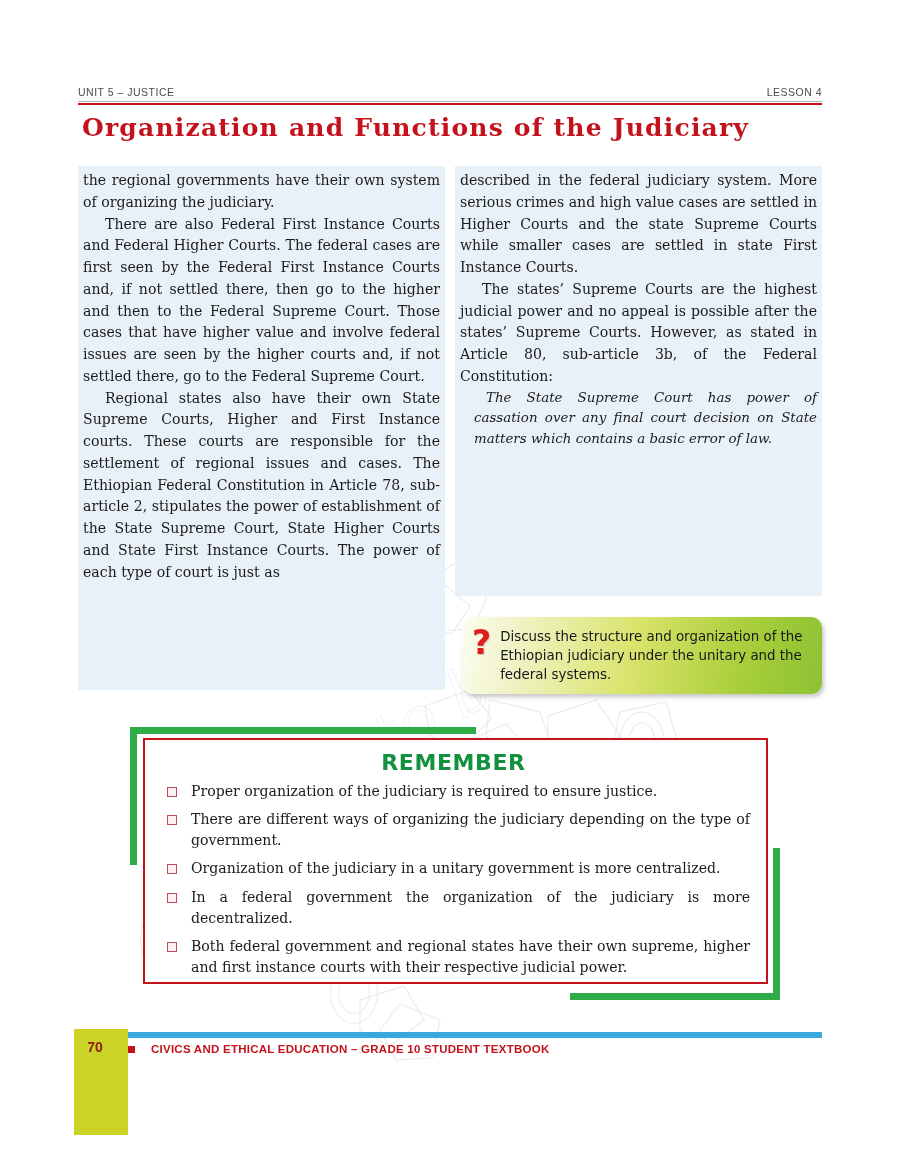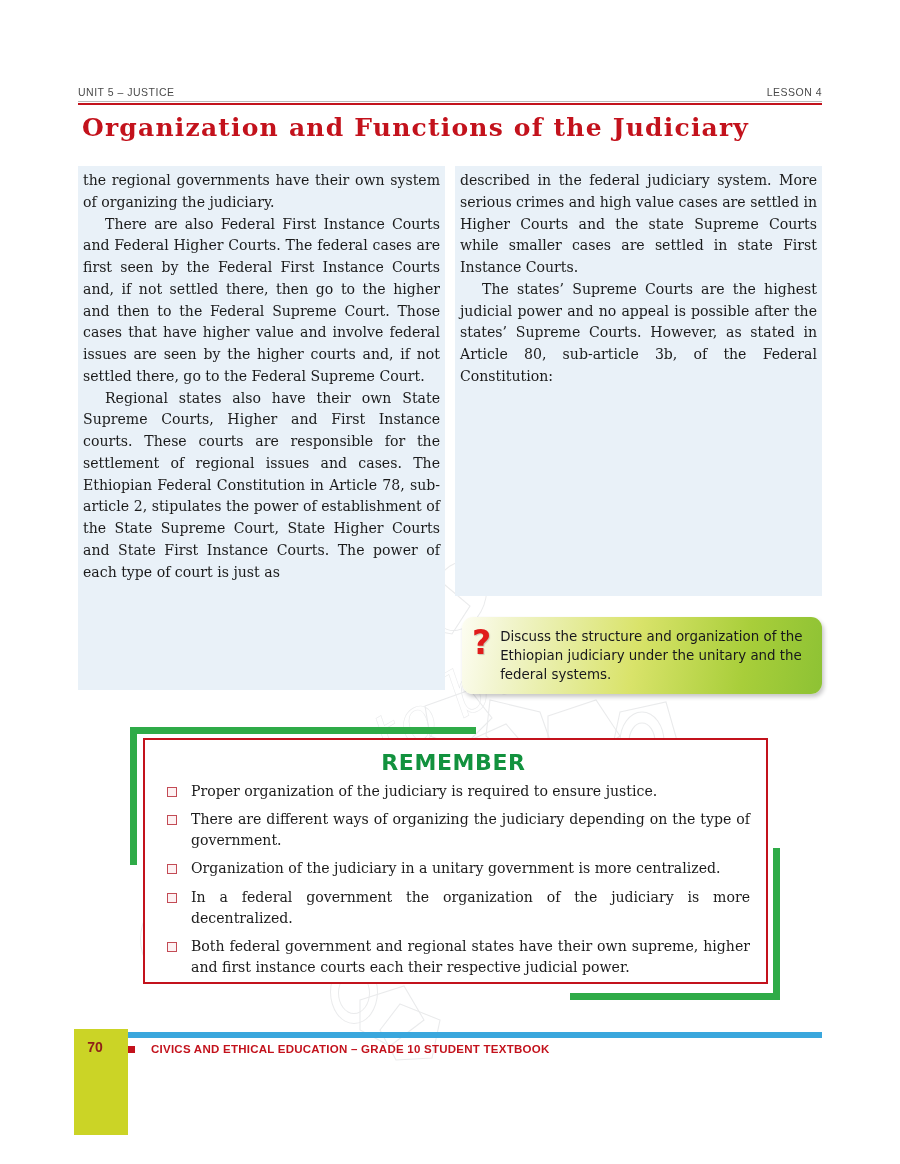--- a/index.html
+++ b/index.html
@@ -315,20 +315,21 @@
 
   <div id="columns">
     <div class="col" id="col-left">
       <p>the regional governments have their own system of organizing the judiciary.</p>
       <p class="indent">There are also Federal First Instance Courts and Federal Higher Courts. The federal cases are first seen by the Federal First Instance Courts and, if not settled there, then go to the higher and then to the Federal Supreme Court. Those cases that have higher value and involve federal issues are seen by the higher courts and, if not settled there, go to the Federal Supreme Court.</p>
       <p class="indent">Regional states also have their own State Supreme Courts, Higher and First Instance courts. These courts are responsible for the settlement of regional issues and cases. The Ethiopian Federal Constitution in Article 78, sub-article 2, stipulates the power of establishment of the State Supreme Court, State Higher Courts and State First Instance Courts. The power of each type of court is just as</p>
     </div>
     <div class="col" id="col-right">
       <p>described in the federal judiciary system. More serious crimes and high value cases are settled in Higher Courts and the state Supreme Courts while smaller cases are settled in state First Instance Courts.</p>
       <p class="indent">The states’ Supreme Courts are the highest judicial power and no appeal is possible after the states’ Supreme Courts. However, as stated in Article 80, sub-article 3b, of the Federal Constitution:</p>
+      <p class="quote">The State Supreme Court has power of cassation over any final court decision on State matters which contains a basic error of law.</p>
     </div>
   </div>
 
   <div id="discuss-box">
     <div id="discuss-icon">?</div>
     <div id="discuss-text">Discuss the structure and organization of the Ethiopian judiciary under the unitary and the federal systems.</div>
   </div>
 
   <div id="remember-wrap">
     <div class="green-accent-tl"></div>
@@ -347,21 +348,21 @@
         <li>
           <span class="bullet-square"></span>
           <span class="li-text">Organization of the judiciary in a unitary government is more centralized.</span>
         </li>
         <li>
           <span class="bullet-square"></span>
           <span class="li-text">In a federal government the organization of the judiciary is more decentralized.</span>
         </li>
         <li>
           <span class="bullet-square"></span>
-          <span class="li-text">Both federal government and regional states have their own supreme, higher and first instance courts each their respective judicial power.</span>
+          <span class="li-text">Both federal government and regional states have their own supreme, higher and first instance courts with their respective judicial power.</span>
         </li>
       </ul>
     </div>
   </div>
 
   <div id="page-tab">
     <div id="page-number">70</div>
   </div>
   <div id="footer-bar"></div>
   <div id="footer-text-row">

